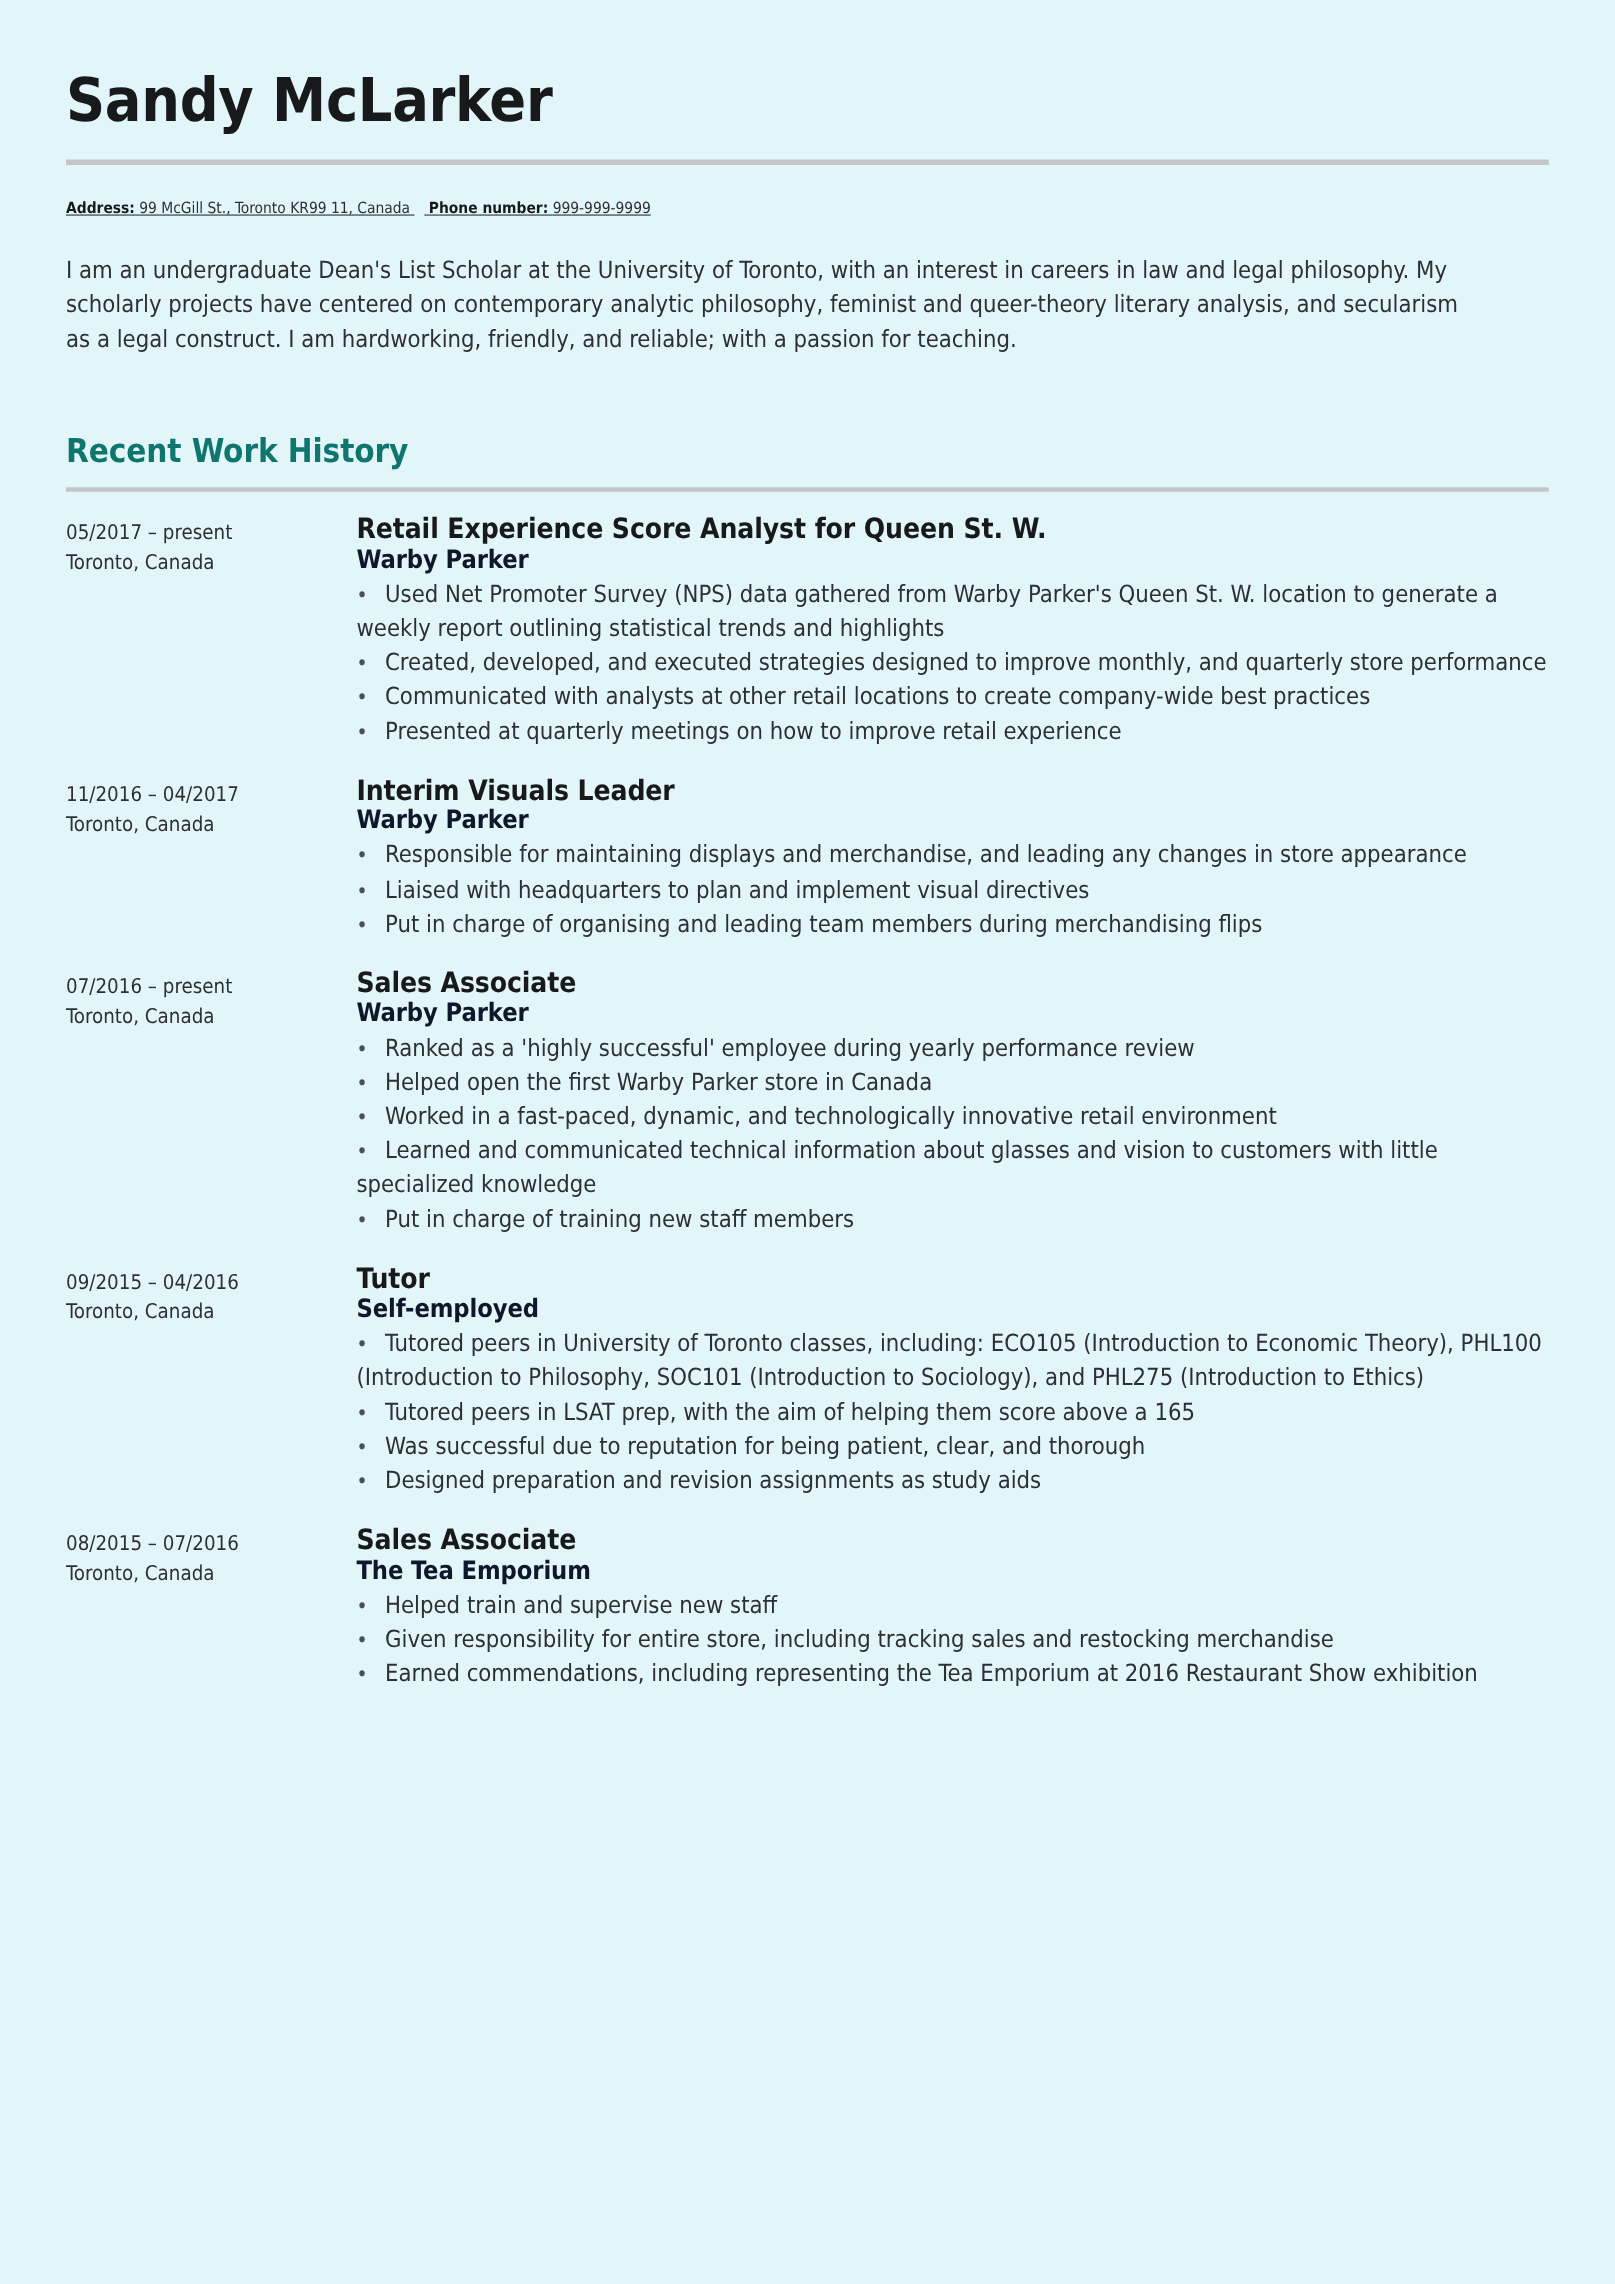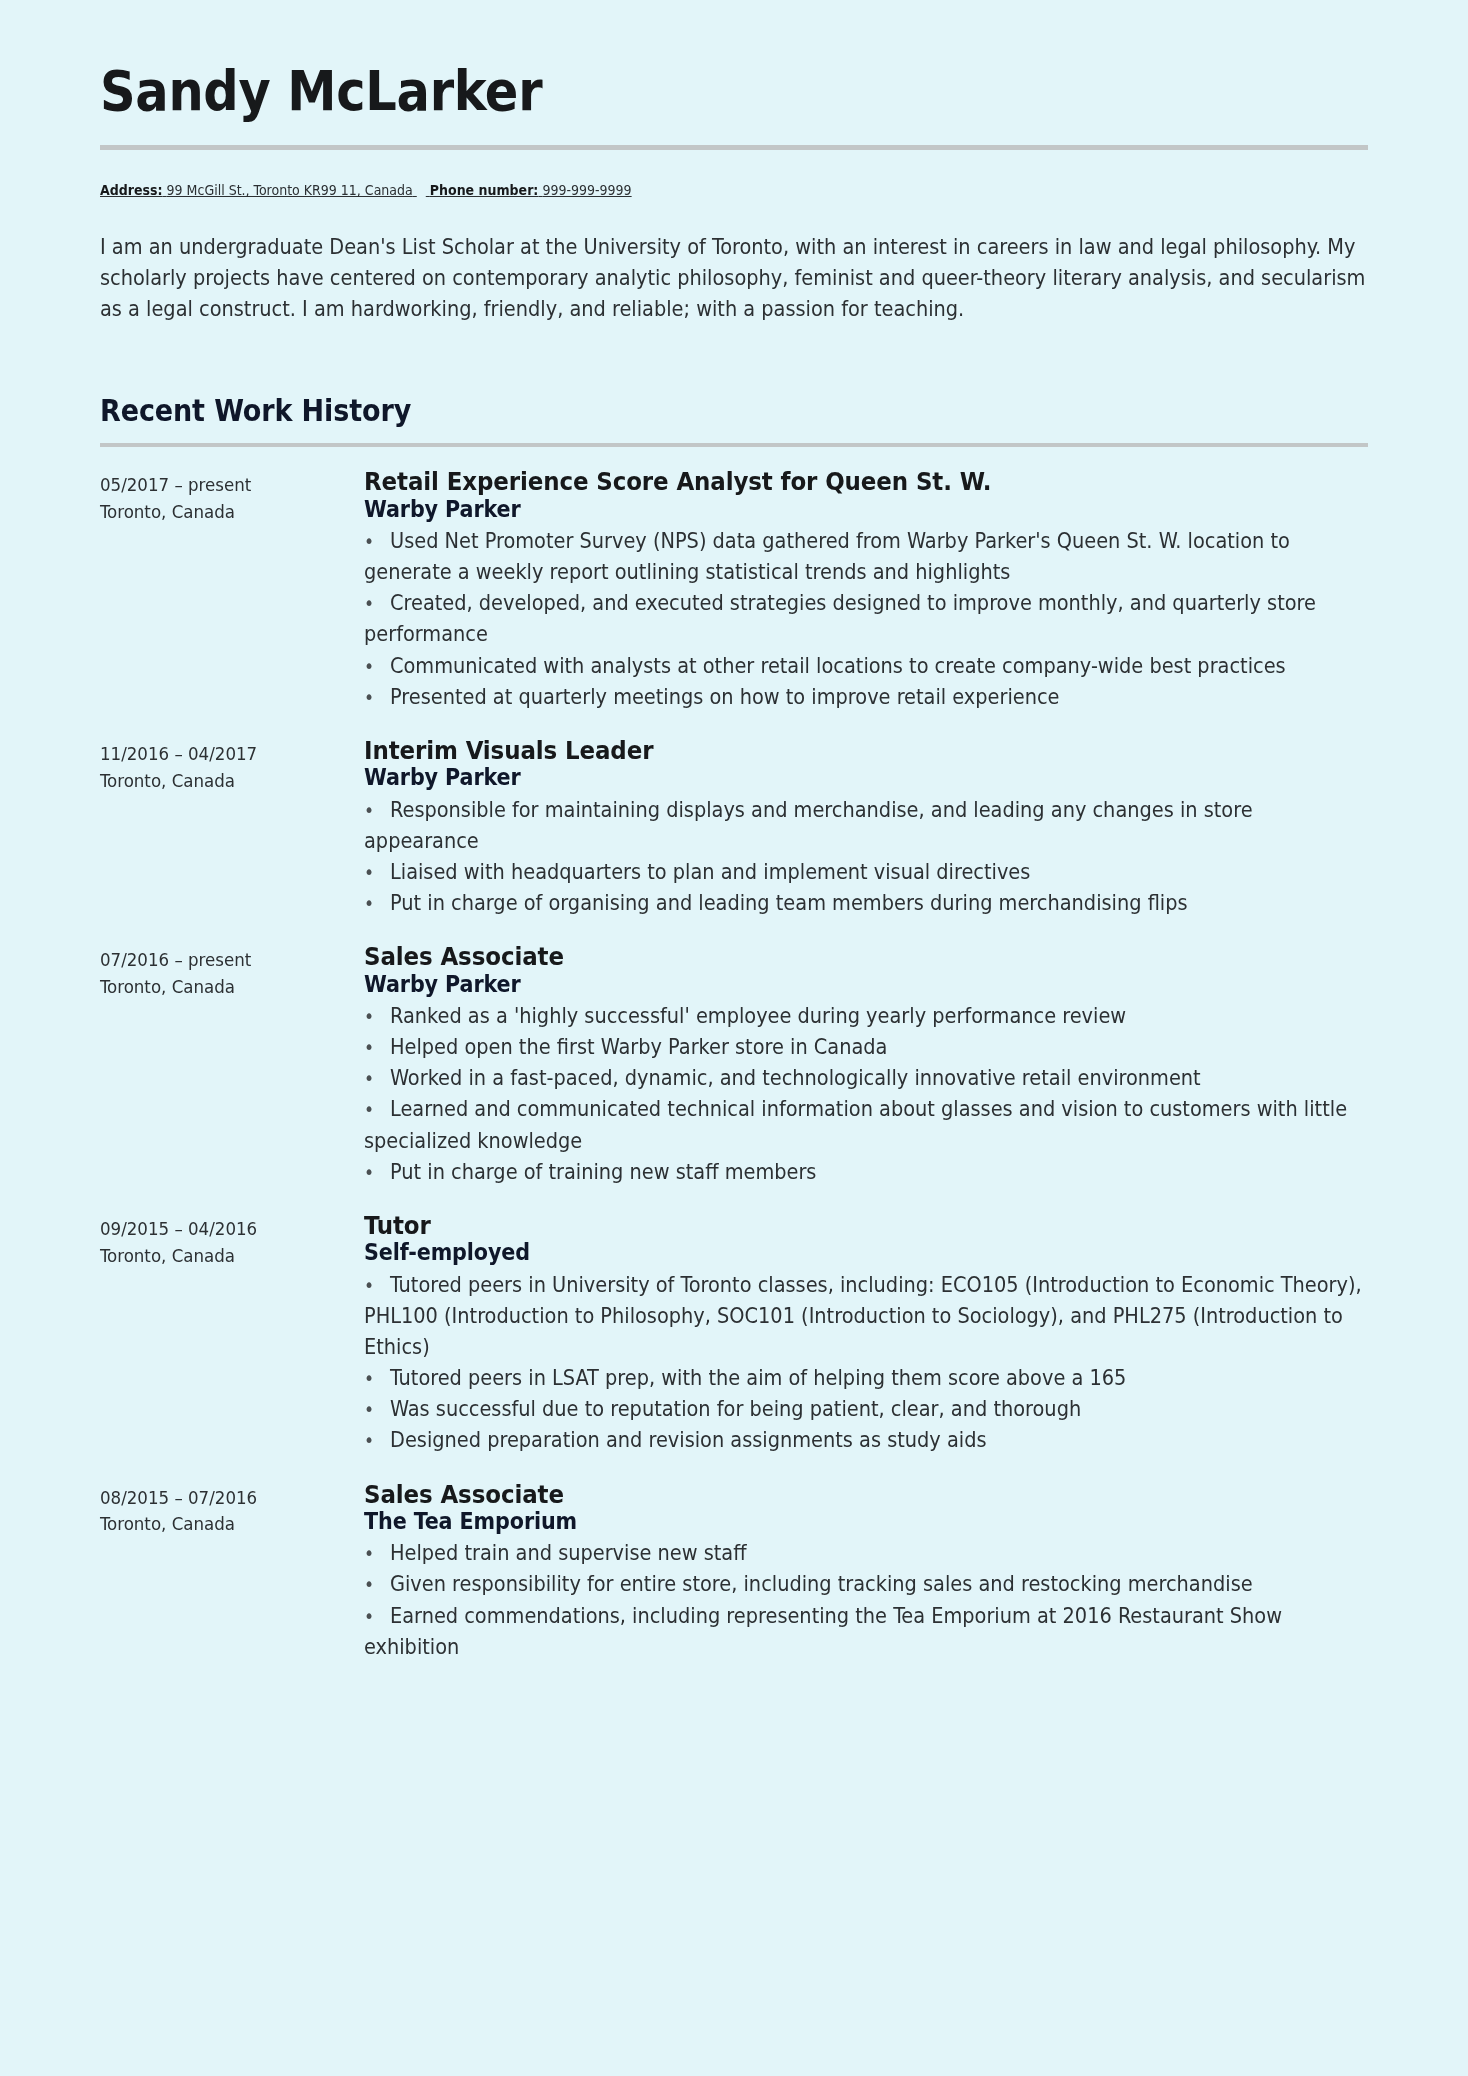--- a/index.html
+++ b/index.html
@@ -14,21 +14,21 @@
     font-family: "DejaVu Sans Condensed", "Liberation Sans Narrow", "Liberation Sans", sans-serif;
     color: #2c3033;
     -webkit-font-smoothing: antialiased;
     overflow: hidden;
   }
   .page {
     position: relative;
     width: 1468px;
     height: 2076px;
     box-sizing: border-box;
-    padding: 0 100px;
+    padding: 0 60px;
   }
 
   
   .name {
     margin: 0;
     padding-top: 62px;
     font-size: 55px;
     line-height: 1.08;
     font-weight: bold;
     letter-spacing: -0.3px;
@@ -67,21 +67,21 @@
     color: #2c3033;
     max-width: 1268px;
   }
 
   
   .section-title {
     margin: 0;
     padding-top: 47px;
     font-size: 30px;
     font-weight: bold;
-    color: #0f172a;
+    color: #0f766e;
     letter-spacing: -0.1px;
   }
   .section-rule {
     height: 4px;
     background: #c2c6c7;
     margin-top: 15px;
   }
 
   
   .jobs {

